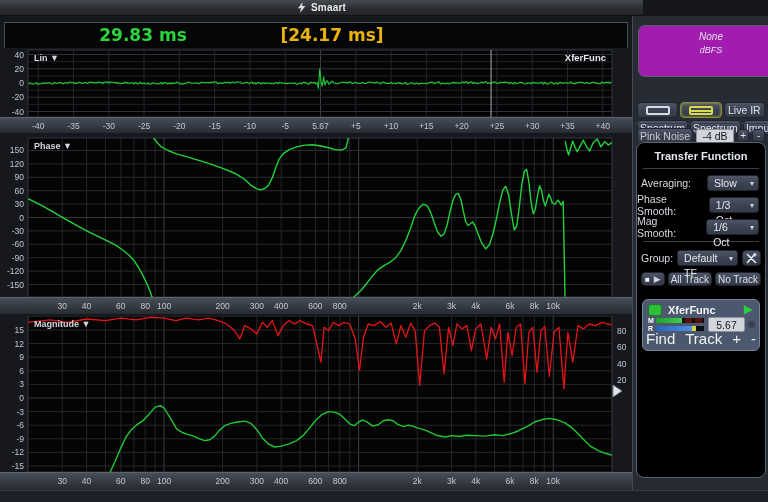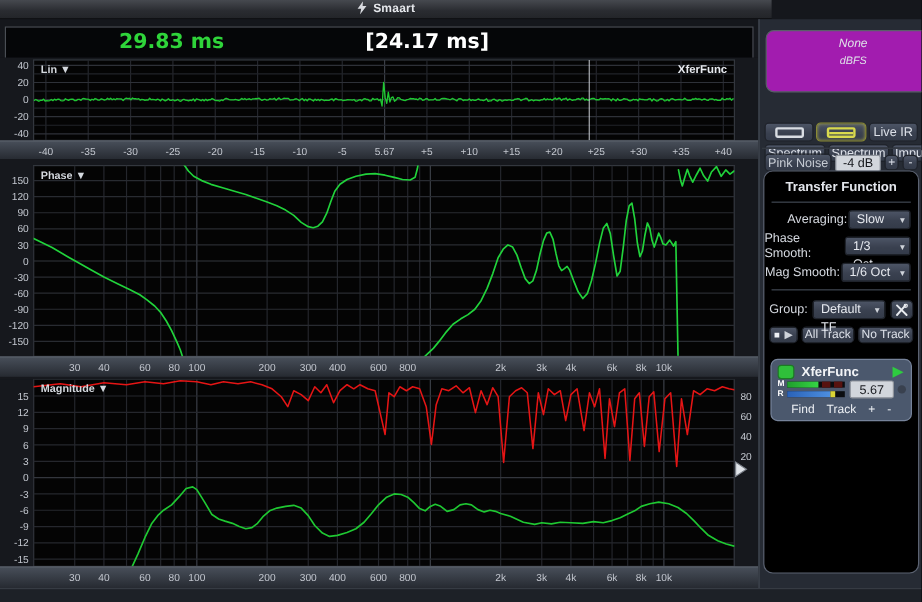--- a/index.html
+++ b/index.html
@@ -12,21 +12,21 @@
     display:flex;align-items:center;justify-content:center;gap:5px;}
   .titlebar .tb-text{color:#e6e8ec;font-size:10px;font-weight:bold;letter-spacing:.2px;}
 
   
   .readout{position:absolute;left:4px;top:22px;width:624px;height:43px;background:#050608;
     border:1px solid #4a4e55;}
   .readout span{position:absolute;top:1px;height:23px;line-height:23px;font-size:17px;font-weight:bold;
     font-family:"DejaVu Sans","Liberation Sans",sans-serif;text-align:center;}
   .ro-green{left:88px;width:100px;color:#2fd43a;}
   .ro-white{left:190px;width:80px;color:#f2f3f5;}
-  .ro-brack{left:272px;width:110px;color:#ffffff;margin-left:24px;}
+  .ro-brack{left:272px;width:110px;color:#eab308;}
 
   
   .chart{position:absolute;left:0;width:632px;background:#16181d;}
   .chart svg{display:block;}
 
   
   .footer{position:absolute;left:0;top:490px;width:768px;height:12px;background:#1d2127;border-top:1px solid #363b43;}
 
   
   .sidebar{position:absolute;left:632px;top:16px;width:136px;height:474px;background:#262b34;
@@ -55,21 +55,21 @@
   .genrow{position:absolute;left:4px;top:112px;width:128px;display:flex;gap:3px;align-items:center;}
   .genrow .btn.pink{width:58px;color:#c6cbd3;}
   .level{width:40px;height:14px;background:#d2d6dc;border:1px solid #8f949c;border-radius:2px;
     color:#15171c;font-size:10.5px;text-align:center;line-height:13px;}
   .mini{width:13px;height:13px;font-size:10px;}
 
   .tf-panel{position:absolute;left:3px;top:126px;width:130px;height:336px;border:1px solid #5b6271;
     border-radius:8px;background:#000000;}
   .tf-title{margin-top:7px;text-align:center;color:#e3e6ec;font-size:11px;font-weight:bold;}
   .tf-hr{margin:6px 6px 0 6px;height:1px;background:#161a20;border-bottom:1px solid #3a4049;}
-  .tf-row{display:flex;align-items:center;justify-content:flex-end;gap:1px;margin:6px 6px 0 0;height:16px;}
+  .tf-row{display:flex;align-items:center;justify-content:flex-end;gap:16px;margin:6px 6px 0 0;height:16px;}
   .tf-label{color:#d6dae1;font-size:10.5px;}
   .select{position:relative;background:linear-gradient(#4d5566,#3a4150 55%,#343b49);border:1px solid #1f232b;
     border-radius:3px;color:#e6e9ef;font-size:10.5px;height:16px;line-height:15px;padding:0 15px 0 6px;}
   .select .sel-arrow{position:absolute;right:4px;top:0;font-size:8px;color:#cfd3da;}
   .grouprow{display:flex;align-items:center;gap:4px;margin:8px 4px 0 4px;}
   .transport{display:flex;gap:3px;margin:6px 4px 0 4px;}
   .transport .btn{height:14px;font-size:10px;}
   .tp-icons{width:32px;gap:4px;}
   .tp-icons .sq{font-size:8px;color:#eef0f4;}
   .tp-icons .tr{font-size:9px;color:#cfd3da;}
@@ -80,21 +80,21 @@
   .tt-color{position:absolute;left:5px;top:4px;width:14px;height:12px;background:#2fbf3a;border:1px solid #1c7a24;border-radius:3px;}
   .tt-name{position:absolute;left:25px;top:4px;color:#f2f4f7;font-size:11px;font-weight:bold;}
   .tt-play{position:absolute;right:6px;top:2px;color:#2ecc40;font-size:12px;}
   .tt-ml{position:absolute;left:5px;color:#fff;font-size:7px;font-weight:bold;}
   .tt-bar{position:absolute;left:13px;width:48px;height:5px;background:#0b0d10;display:flex;}
   .seg-red{width:7px;height:5px;background:#57120f;margin-left:3px;}
   .tt-delay{position:absolute;left:65px;top:17px;width:37px;height:15px;background:#d2d6dc;border:1px solid #8f949c;
     border-radius:2px;color:#15171c;font-size:10.5px;text-align:center;line-height:14px;}
   .tt-dot{position:absolute;right:4px;top:21px;width:7px;height:7px;border-radius:50%;background:#39414f;border:1px solid #5c6activity676;}
   .tt-row3{position:absolute;left:0;bottom:3px;width:100%;display:flex;justify-content:center;gap:10px;
-    color:#eef1f5;font-size:10px;}
+    color:#eef1f5;font-size:15px;}
   .wrench-btn{width:19px;height:16px;}
 </style>
 </head>
 <body>
 
 <div id="app">
 
   <div class="titlebar">
     <span>
       <svg width="9" height="11" viewBox="0 0 9 11">

